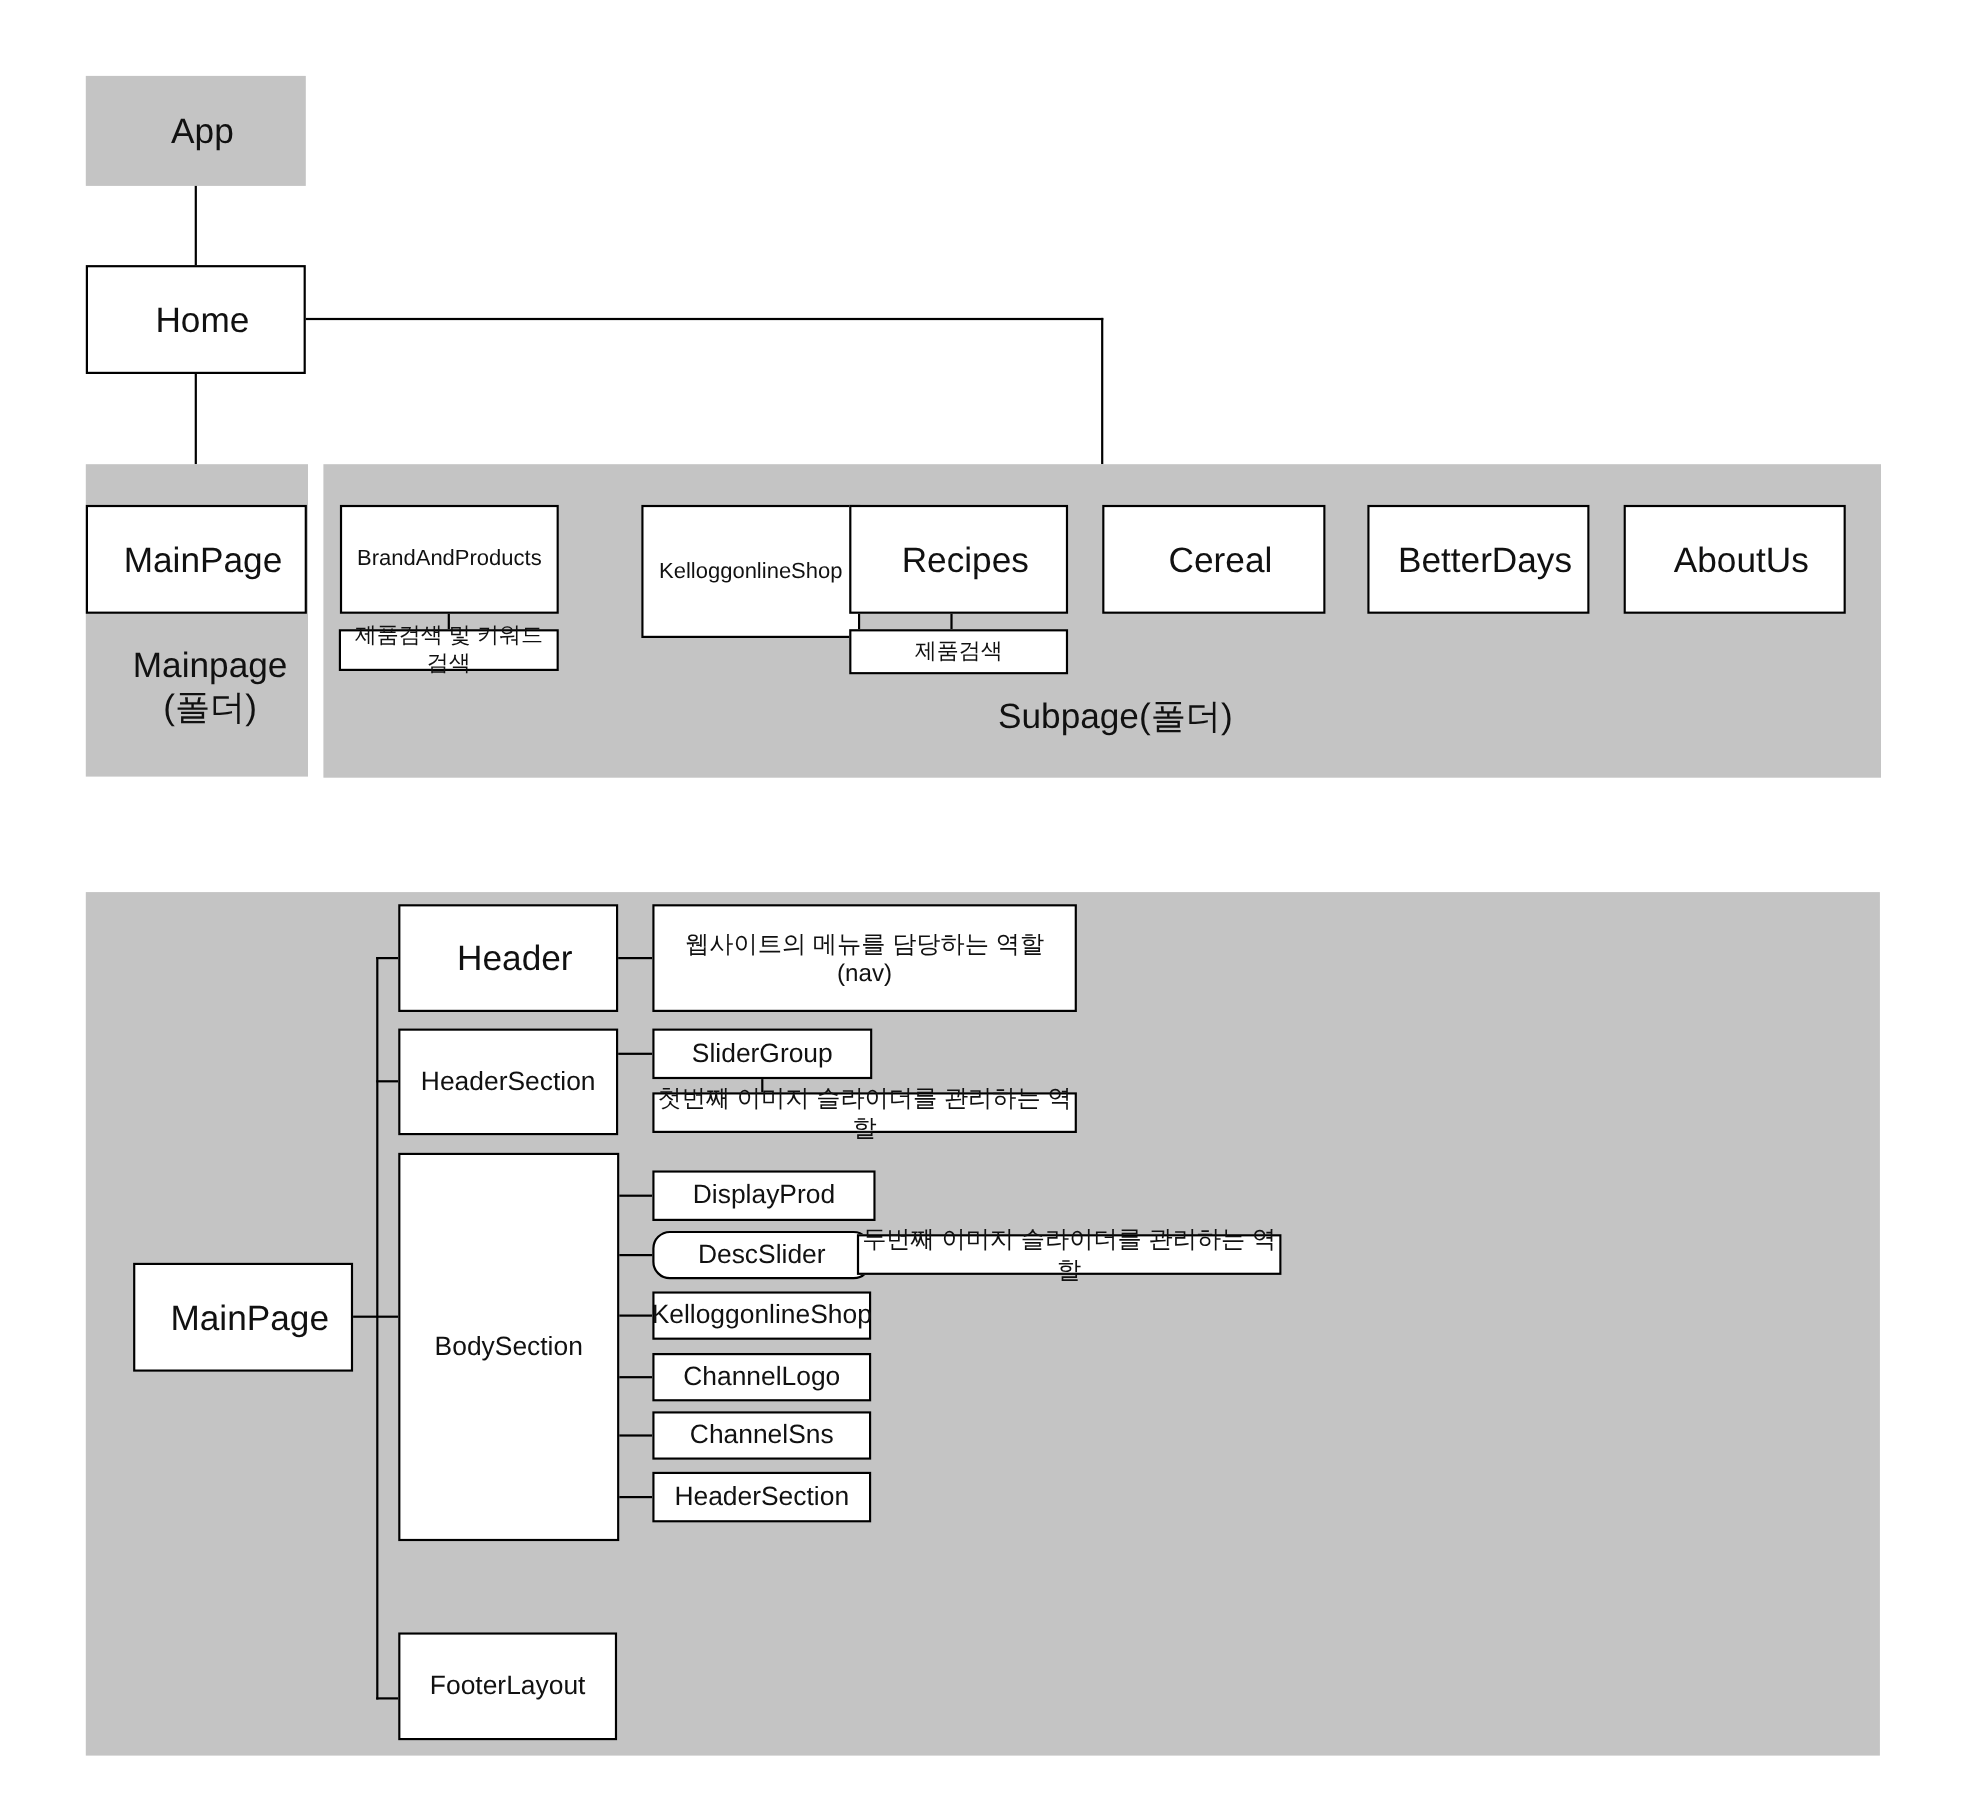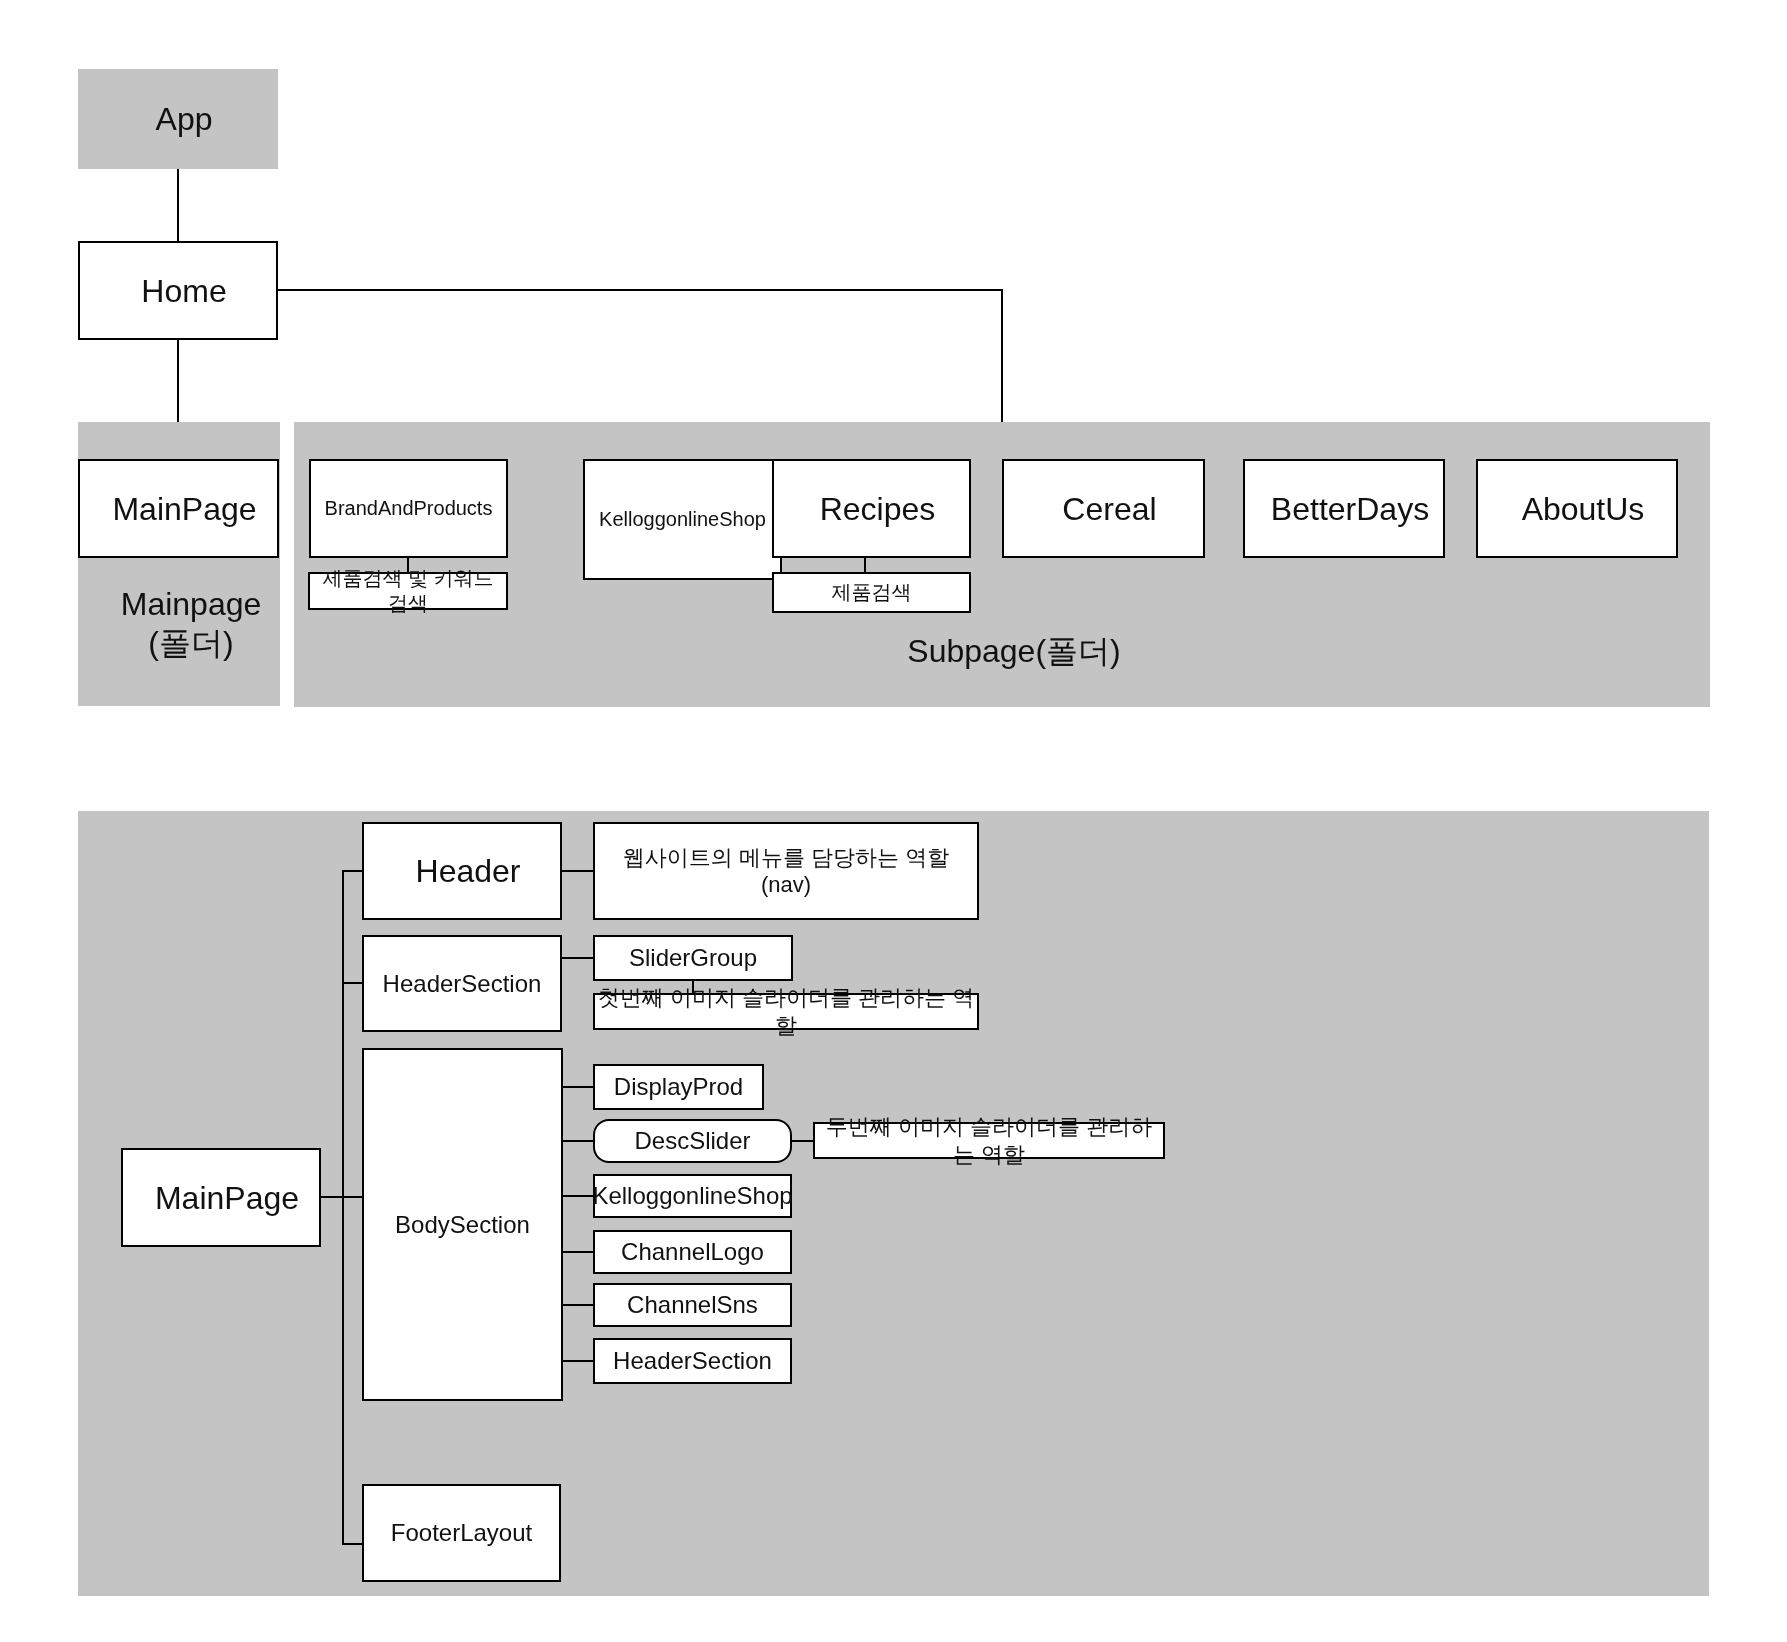--- a/index.html
+++ b/index.html
@@ -137,41 +137,41 @@
     <span>BodySection</span>
   </div>
 
   <div class="line" style="left:563px;top:1086px;width:30px;height:2px;"></div>
   <div class="line" style="left:563px;top:1140px;width:30px;height:2px;"></div>
   <div class="line" style="left:563px;top:1195px;width:30px;height:2px;"></div>
   <div class="line" style="left:563px;top:1251px;width:30px;height:2px;"></div>
   <div class="line" style="left:563px;top:1304px;width:30px;height:2px;"></div>
   <div class="line" style="left:563px;top:1360px;width:30px;height:2px;"></div>
 
-  <div class="node fs-lg" style="left:593px;top:1064px;width:171px;height:46px;">
+  <div class="node fs-lg" style="left:593px;top:1064px;width:203px;height:46px;">
     <span>DisplayProd</span>
   </div>
   <div class="node fs-lg" style="left:593px;top:1119px;width:199px;height:44px;border-radius:16px;">
     <span>DescSlider</span>
   </div>
   <div class="node fs-lg" style="left:593px;top:1174px;width:199px;height:44px;">
     <span>KelloggonlineShop</span>
   </div>
   <div class="node fs-lg" style="left:593px;top:1230px;width:199px;height:44px;">
     <span>ChannelLogo</span>
   </div>
   <div class="node fs-lg" style="left:593px;top:1283px;width:199px;height:44px;">
     <span>ChannelSns</span>
   </div>
   <div class="node fs-lg" style="left:593px;top:1338px;width:199px;height:46px;">
     <span>HeaderSection</span>
   </div>
 
   <div class="line" style="left:792px;top:1140px;width:21px;height:2px;"></div>
-  <div class="node fs-note" style="left:813px;top:1122px;width:352px;height:37px;">
+  <div class="node fs-note" style="left:779px;top:1122px;width:386px;height:37px;">
     <span>두번째 이미지 슬라이더를 관리하는 역할</span>
   </div>
 
   <div class="node fs-lg" style="left:362px;top:1484px;width:199px;height:98px;">
     <span>FooterLayout</span>
   </div>
 
 </div>
 
 </body></html>

